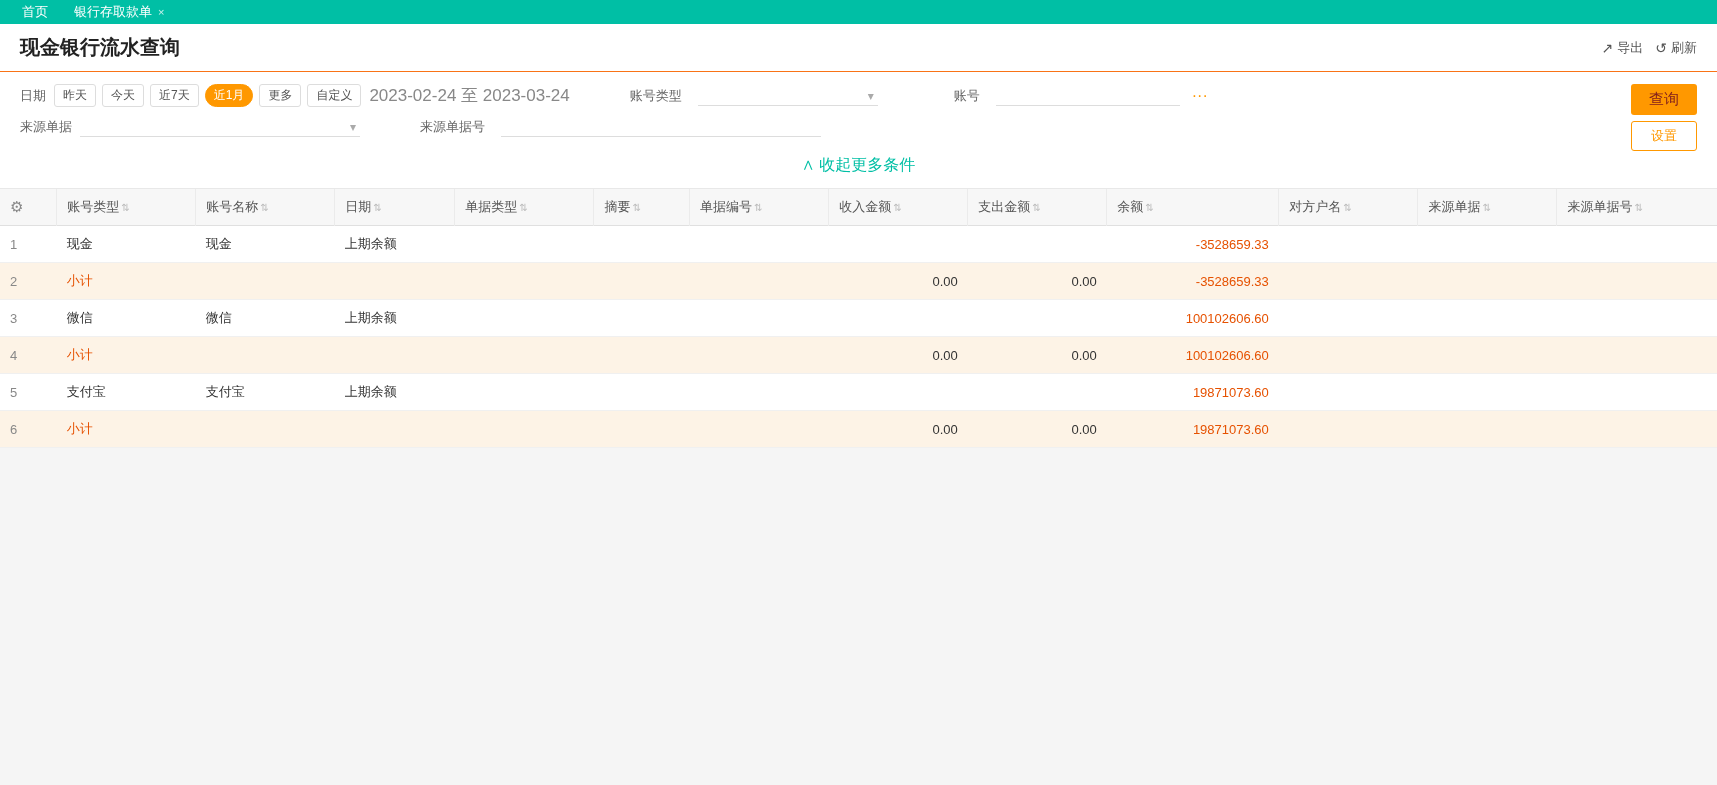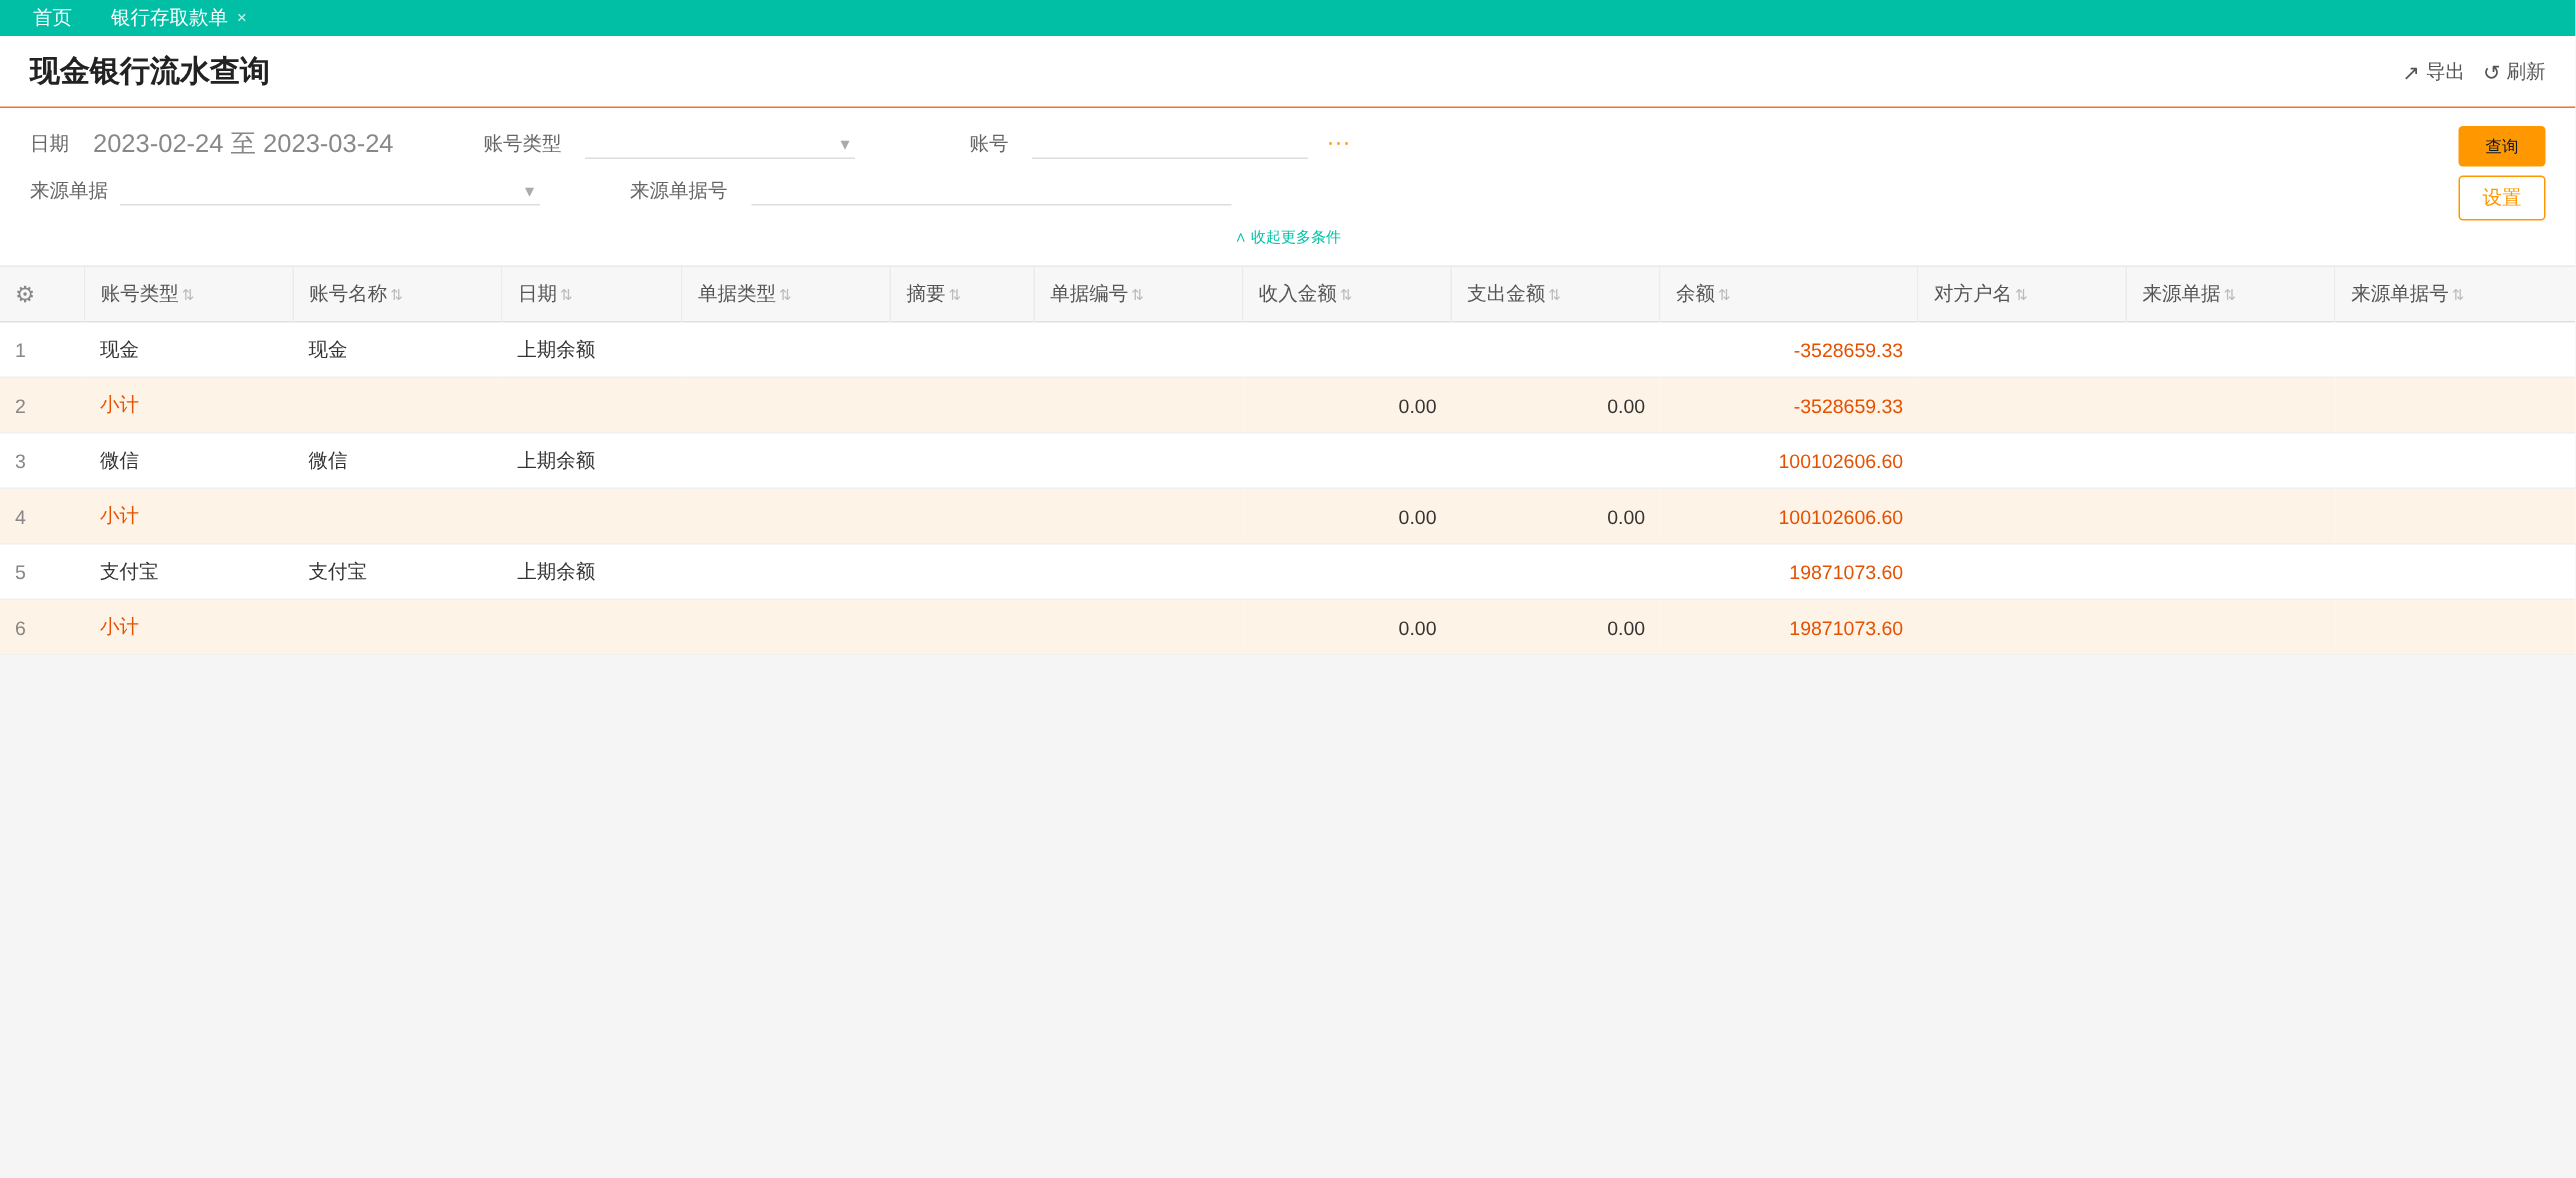--- a/index.html
+++ b/index.html
@@ -149,26 +149,26 @@
       min-width: 200px;
     }
     .ellipsis-btn {
       color: #ff9800;
       cursor: pointer;
       font-size: 16px;
       margin-left: 4px;
     }
     .query-btn {
       background: #ff9800;
-      color: #0f172a;
+      color: #7f1d1d;
       border: none;
       padding: 6px 18px;
       border-radius: 3px;
       cursor: pointer;
-      font-size: 11px;
+      font-size: 15px;
     }
     .setting-btn {
       background: #fff;
       color: #ff9800;
       border: 1px solid #ff9800;
       padding: 5px 14px;
       border-radius: 3px;
       cursor: pointer;
       font-size: 13px;
     }
@@ -176,21 +176,21 @@
       display: flex;
       flex-direction: column;
       gap: 6px;
       margin-left: auto;
     }
     .collapse-bar {
       text-align: center;
       padding: 4px 0;
       color: #00bfa5;
       cursor: pointer;
-      font-size: 10px;
+      font-size: 16px;
     }
 
     
     .table-container {
       background: #fff;
       margin: 0;
       overflow-x: auto;
     }
     table {
       width: 100%;
@@ -269,20 +269,28 @@
     </span>
   </div>
 </div>
 
 <div class="filter-area">
   <div class="filter-main-row">
     <div class="filter-left">
 
       <div class="filter-row">
         <span class="filter-label">日期</span>
+        <div class="date-options" id="date-options-container">
+            <span class="date-btn">昨天</span>
+            <span class="date-btn">今天</span>
+            <span class="date-btn">近7天</span>
+            <span class="date-btn active">近1月</span>
+            <span class="date-btn">更多</span>
+            <span class="date-btn">自定义</span>
+          </div>
         <span class="date-range-text">2023-02-24 至 2023-03-24</span>
 
         <div style="margin-left:60px; display:flex; align-items:center; gap:8px;">
           <span class="filter-label">账号类型</span>
           <div class="select-wrapper">
             <select class="filter-select">
               <option value=""></option>
               <option value="现金">现金</option>
               <option value="微信">微信</option>
               <option value="支付宝">支付宝</option>

